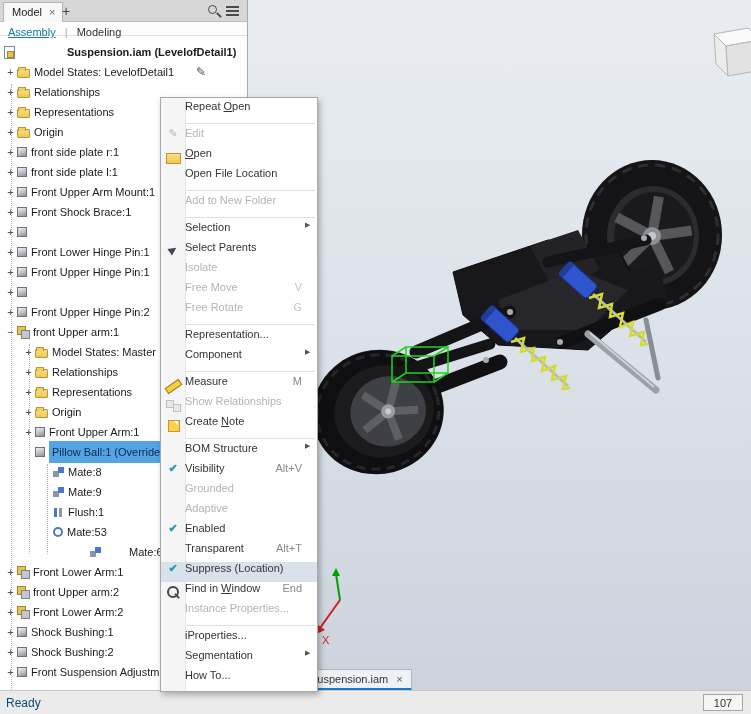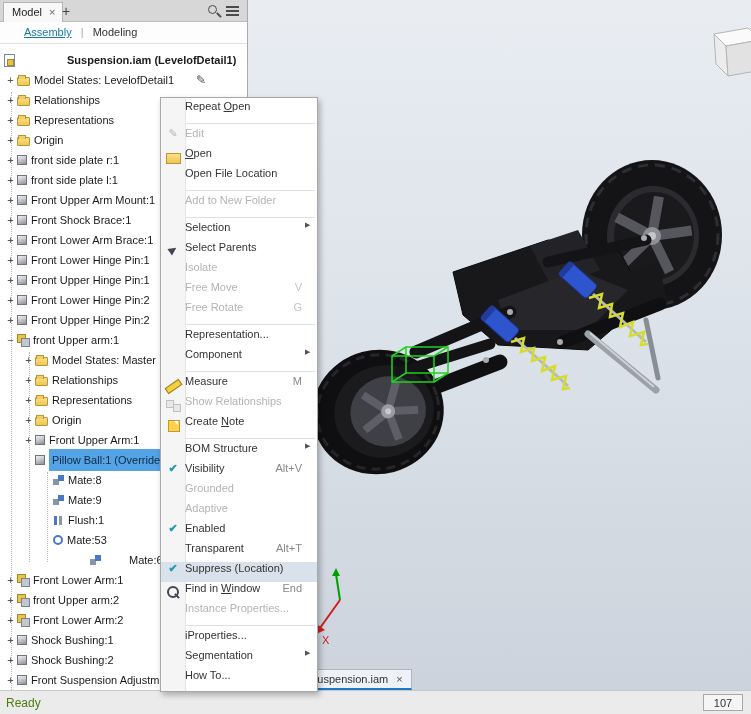--- a/index.html
+++ b/index.html
@@ -23,21 +23,21 @@
   .wtab .x { margin-left:7px; color:#666; }
   .plus { position:absolute; left:62px; top:3px; color:#444; font-size:14px; }
   .ic-search { position:absolute; right:30px; top:5px; width:9px; height:9px; border:1.5px solid #4a4a4a; border-radius:50%; }
   .ic-search::after { content:""; position:absolute; left:7px; top:8px; width:6px; height:1.8px; background:#4a4a4a; transform:rotate(45deg); }
   .ic-burger { position:absolute; right:8px; top:10px; width:13px; height:2px; background:#4a4a4a;
     box-shadow:0 -4px 0 #4a4a4a, 0 4px 0 #4a4a4a; }
 
   
   #browser { position:absolute; left:0; top:22px; width:248px; bottom:24px; background:#fff;
     border-right:1px solid #a9a9a9; z-index:15; overflow:hidden; }
-  #btabs { height:22px; border-bottom:1px solid #e2e2e2; padding:4px 0 0 24px; background:#fdfdfd; }
+  #btabs { height:14px; border-bottom:1px solid #e2e2e2; padding:4px 0 0 8px; background:#fdfdfd; }
   #btabs .asm { color:#1879a0; text-decoration:underline; }
   #btabs .sep { color:#aaa; margin:0 6px; }
   #btabs .mod { color:#333; }
   #tree { position:relative; padding-top:6px; }
   .guide { position:absolute; width:1px; border-left:1px dotted #b4b4b4; }
   .trow { position:relative; height:20px; line-height:20px; white-space:nowrap; display:flex; align-items:center; }
   .trow.root { font-weight:bold; padding-left:4px;gap:48px; }
   .trow.sel .tlab { background:#54a3e4; color:#0b2a4a; padding:1px 3px; }
   .exp { display:inline-block; width:13px; text-align:center; color:#555; font-size:11px; flex:none; }
   .tlab { margin-left:4px; color:#1a1a1a; }
@@ -79,21 +79,21 @@
   .mi-show-rel::before { content:""; position:absolute; left:5px; top:5px; width:6px; height:6px; border:1px solid #c0c0c0; background:#e8e8e8; }
   .mi-show-rel::after { content:""; position:absolute; left:12px; top:9px; width:6px; height:6px; border:1px solid #c0c0c0; background:#e8e8e8; }
   .mi-measure::before { content:""; position:absolute; left:4px; top:8px; width:15px; height:5px; background:#f5d040; border:1px solid #9a8030; transform:rotate(-35deg); }
   .mi-note::before { content:""; position:absolute; left:7px; top:5px; width:10px; height:10px; background:#ffd24d; border:1px solid #c09a30; }
   .mi-note::after { content:""; position:absolute; left:13px; top:6px; width:0; height:0; border-left:4px solid transparent; border-top:4px solid #fff; }
   .mi-find::before { content:""; position:absolute; left:6px; top:4px; width:8px; height:8px; border:2px solid #445; border-radius:50%; }
   .mi-find::after { content:""; position:absolute; left:13px; top:13px; width:6px; height:2px; background:#445; transform:rotate(45deg); }
 
   
   #statusbar { position:absolute; left:0; right:0; bottom:0; height:24px; background:#ebebeb; border-top:1px solid #c8c8c8; z-index:30; }
-  #statusbar .ready { position:absolute; left:6px; top:5px; font-size:12px; color:#4d7c0f; }
+  #statusbar .ready { position:absolute; left:6px; top:5px; font-size:12px; color:#0c4a6e; }
   #statusbar .counter { position:absolute; right:8px; top:3px; width:40px; height:17px; line-height:16px;
     text-align:center; background:#f5f5f5; border:1px solid #a8a8a8; color:#333; }
   u { text-decoration:underline; }
 </style>
 </head>
 <body>
 
 <div id="app">
 
   <div id="viewport">
@@ -260,36 +260,34 @@
             <span class="tlab">Front Upper Arm Mount:1</span>
           </div>
           <div class="trow" style="padding-left: 4px;">
             <span class="exp">+</span>
             <span class="tico ti-part"></span>
             <span class="tlab">Front Shock Brace:1</span>
           </div>
           <div class="trow" style="padding-left: 4px;">
             <span class="exp">+</span>
             <span class="tico ti-part"></span>
-            <span class="tlab">Front Lower Arm Brace:1</span>
           </div>
           <div class="trow" style="padding-left: 4px;">
             <span class="exp">+</span>
             <span class="tico ti-part"></span>
             <span class="tlab">Front Lower Hinge Pin:1</span>
           </div>
           <div class="trow" style="padding-left: 4px;">
             <span class="exp">+</span>
             <span class="tico ti-part"></span>
             <span class="tlab">Front Upper Hinge Pin:1</span>
           </div>
           <div class="trow" style="padding-left: 4px;">
             <span class="exp">+</span>
             <span class="tico ti-part"></span>
-            <span class="tlab">Front Lower Hinge Pin:2</span>
           </div>
           <div class="trow" style="padding-left: 4px;">
             <span class="exp">+</span>
             <span class="tico ti-part"></span>
             <span class="tlab">Front Upper Hinge Pin:2</span>
           </div>
           <div class="trow" style="padding-left: 4px;">
             <span class="exp">−</span>
             <span class="tico ti-assembly"></span>
             <span class="tlab">front Upper arm:1</span>

